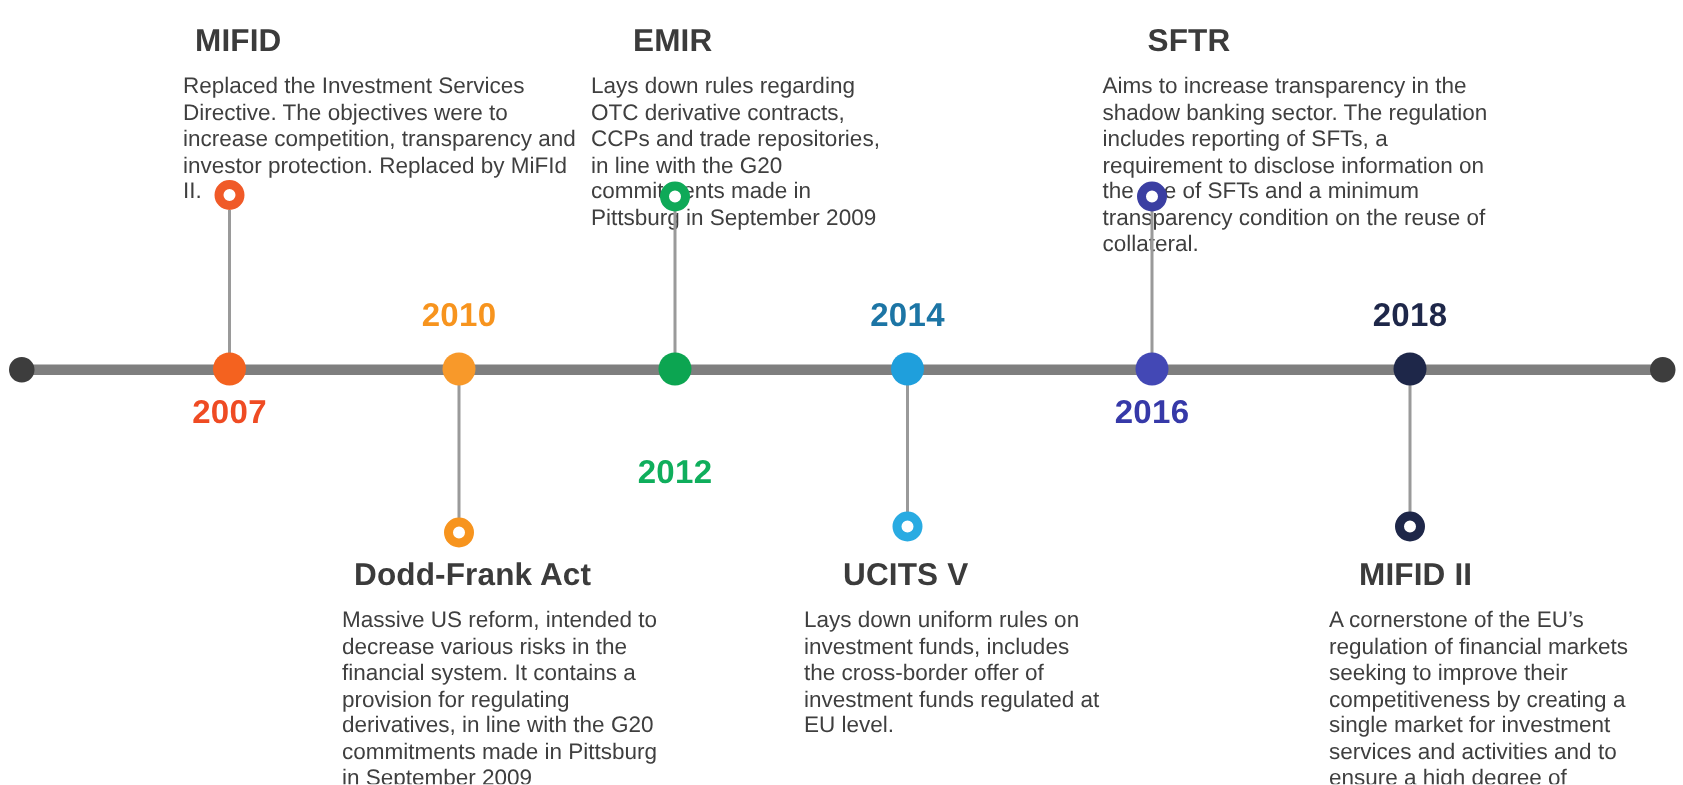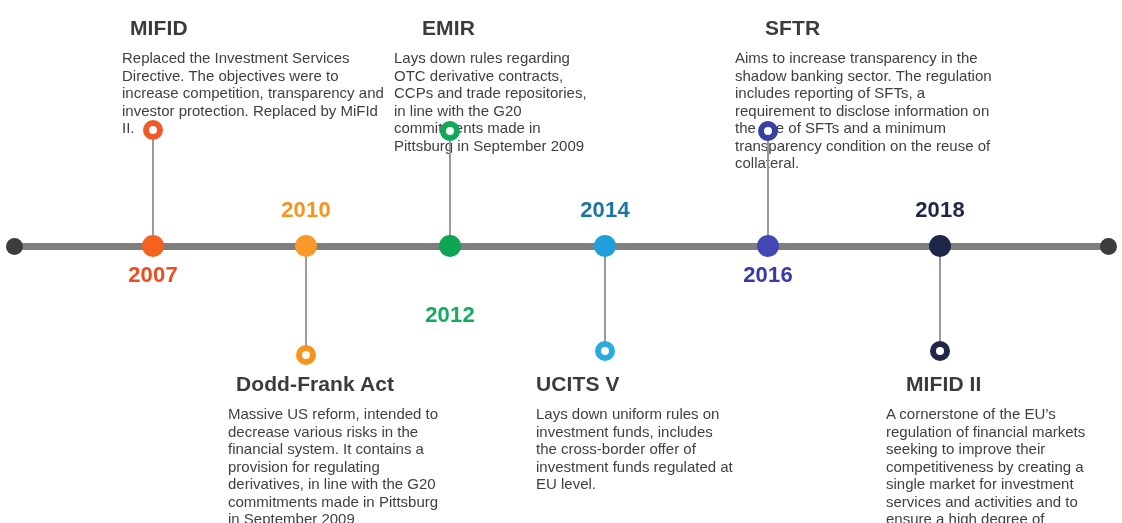--- a/index.html
+++ b/index.html
@@ -162,21 +162,21 @@
     </div>
     <div class="card bottom" style="left: 228px; top: 372px; width: 214px;">
       <p class="title" style="margin-left: 8px; color: rgb(59, 59, 59);">Dodd-Frank Act</p>
       <p class="desc" style="color: rgb(63, 63, 63);">Massive US reform, intended to decrease various risks in the financial system. It contains a provision for regulating derivatives, in line with the G20 commitments made in Pittsburg in September 2009</p>
     </div>
     <div class="card top" style="left: 394px; top: 16px; width: 200px;">
       <p class="title" style="margin-left: 28px; color: rgb(59, 59, 59);">EMIR</p>
       <p class="desc" style="color: rgb(63, 63, 63);">Lays down rules regarding OTC derivative contracts, CCPs and trade repositories, in line with the G20 commitments made in Pittsburg in September 2009</p>
     </div>
     <div class="card bottom" style="left: 536px; top: 372px; width: 200px;">
-      <p class="title" style="color: rgb(59, 59, 59);">UCITS V</p>
+      <p class="title" style="margin-left: 26px; color: rgb(59, 59, 59);">UCITS V</p>
       <p class="desc" style="color: rgb(63, 63, 63);">Lays down uniform rules on investment funds, includes the cross-border offer of investment funds regulated at EU level.</p>
     </div>
     <div class="card top" style="left: 695px; top: 16px; width: 268px; margin-left: 40px;">
       <p class="title" style="margin-left: 30px; color: rgb(59, 59, 59);">SFTR</p>
       <p class="desc" style="color: rgb(63, 63, 63);">Aims to increase transparency in the shadow banking sector. The regulation includes reporting of SFTs, a requirement to disclose information on the use of SFTs and a minimum transparency condition on the reuse of collateral.</p>
     </div>
     <div class="card bottom" style="left: 886px; top: 372px; width: 200px;">
       <p class="title" style="margin-left: 20px; color: rgb(59, 59, 59);">MIFID II</p>
       <p class="desc" style="color: rgb(63, 63, 63);">A cornerstone of the EU’s regulation of financial markets seeking to improve their competitiveness by creating a single market for investment services and activities and to ensure a high degree of harmonized protection for investors in financial instruments.</p>
     </div>

